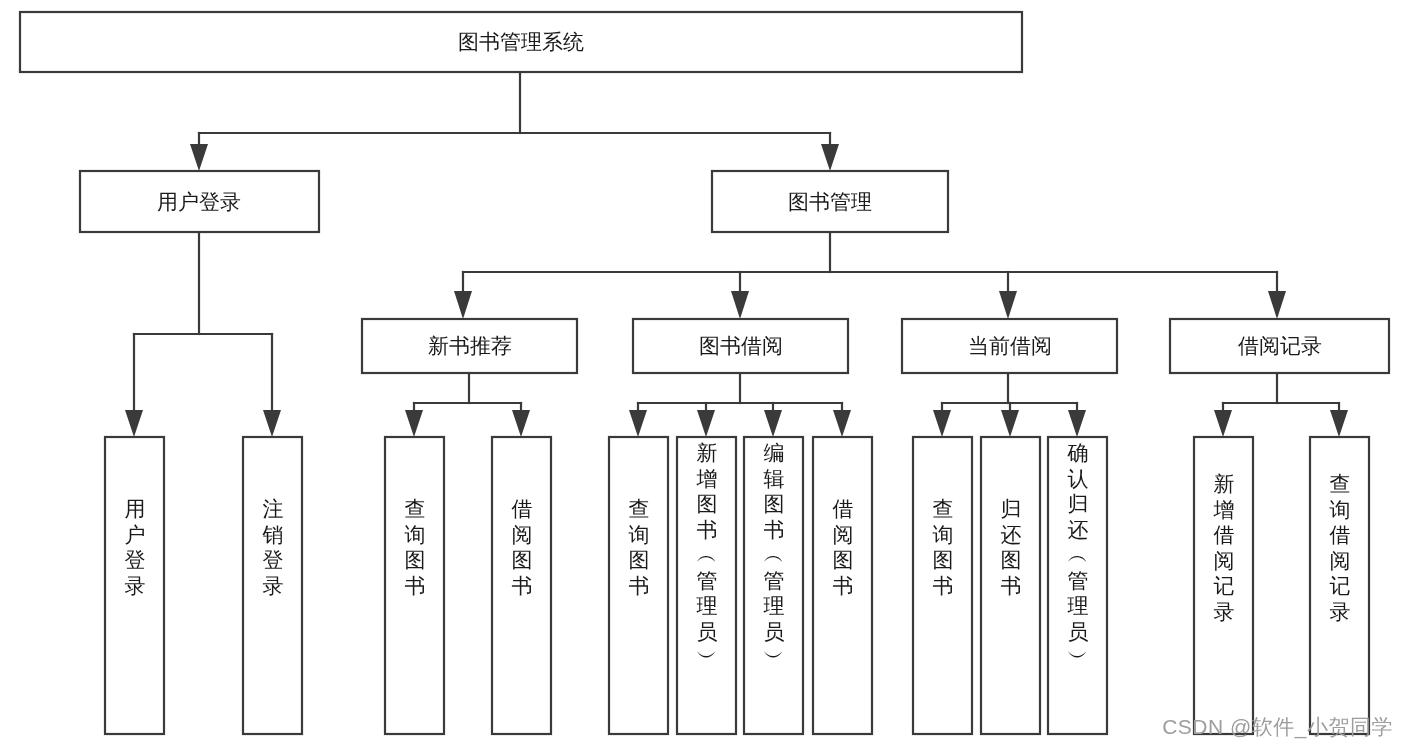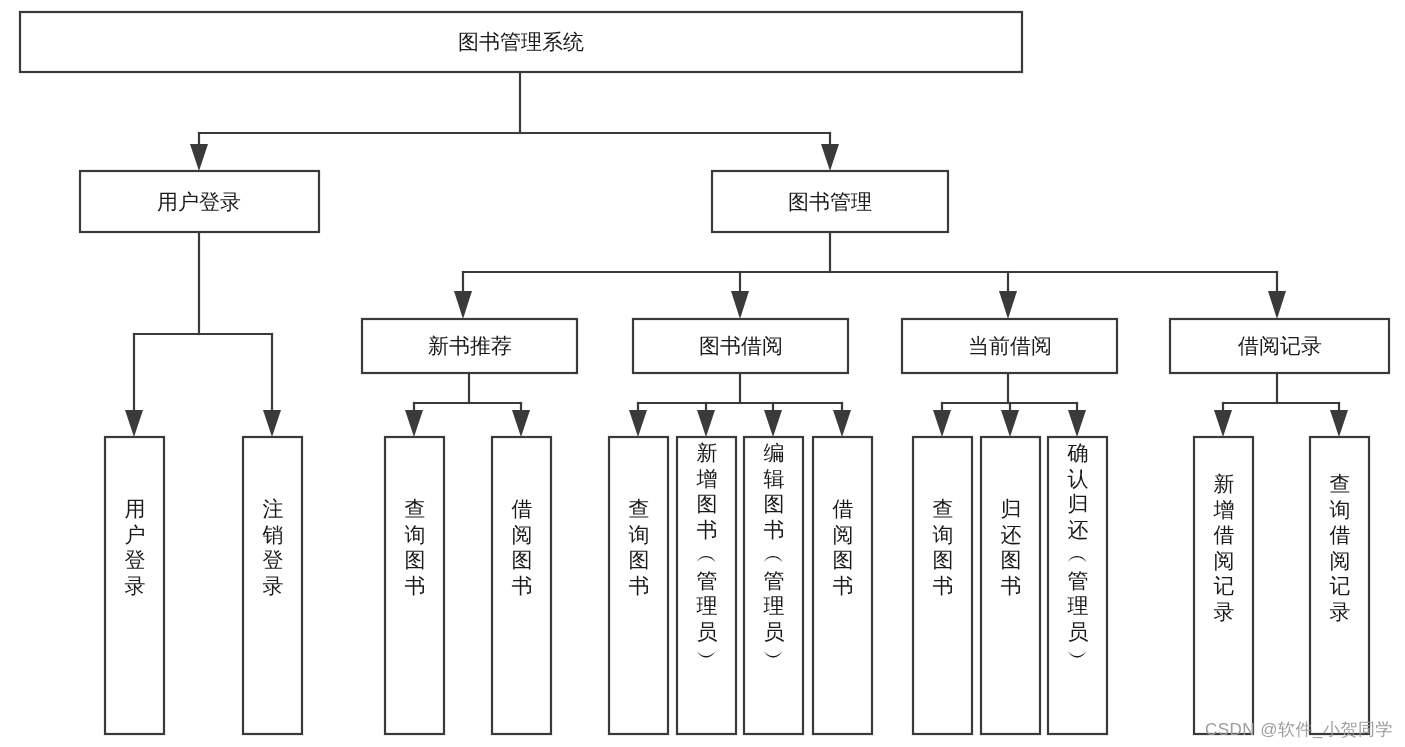--- a/index.html
+++ b/index.html
@@ -54,21 +54,21 @@
     font-size: 21px;
     fill: #1a1a1a;
     text-anchor: middle;
     white-space: pre;
   }
   .watermark {
     position: absolute;
     right: 12px;
     bottom: 6px;
     font-family: "Liberation Sans", "DejaVu Sans", sans-serif;
-    font-size: 17px;
+    font-size: 21px;
     color: #9d9d9d;
     letter-spacing: 0.5px;
     user-select: none;
     pointer-events: none;
   }
 </style>
 </head>
 <body>
 
 <div id="diagram-root">

